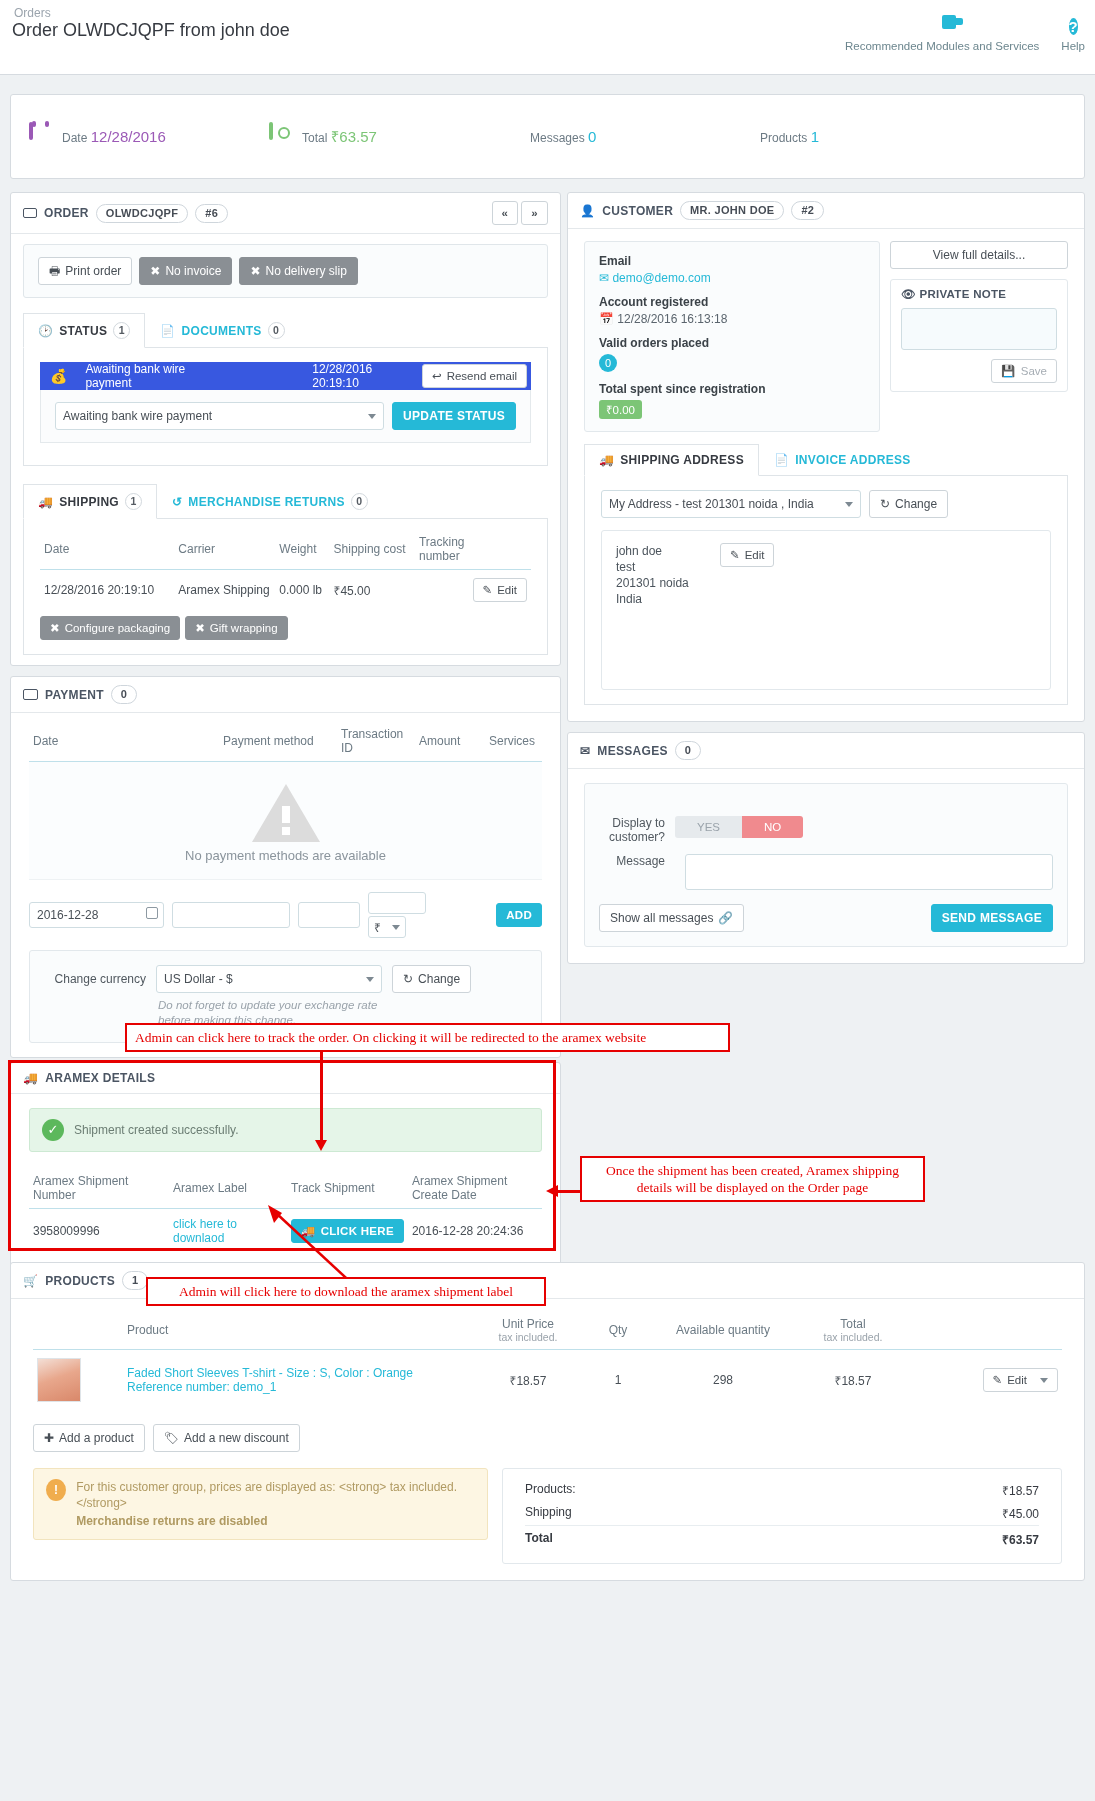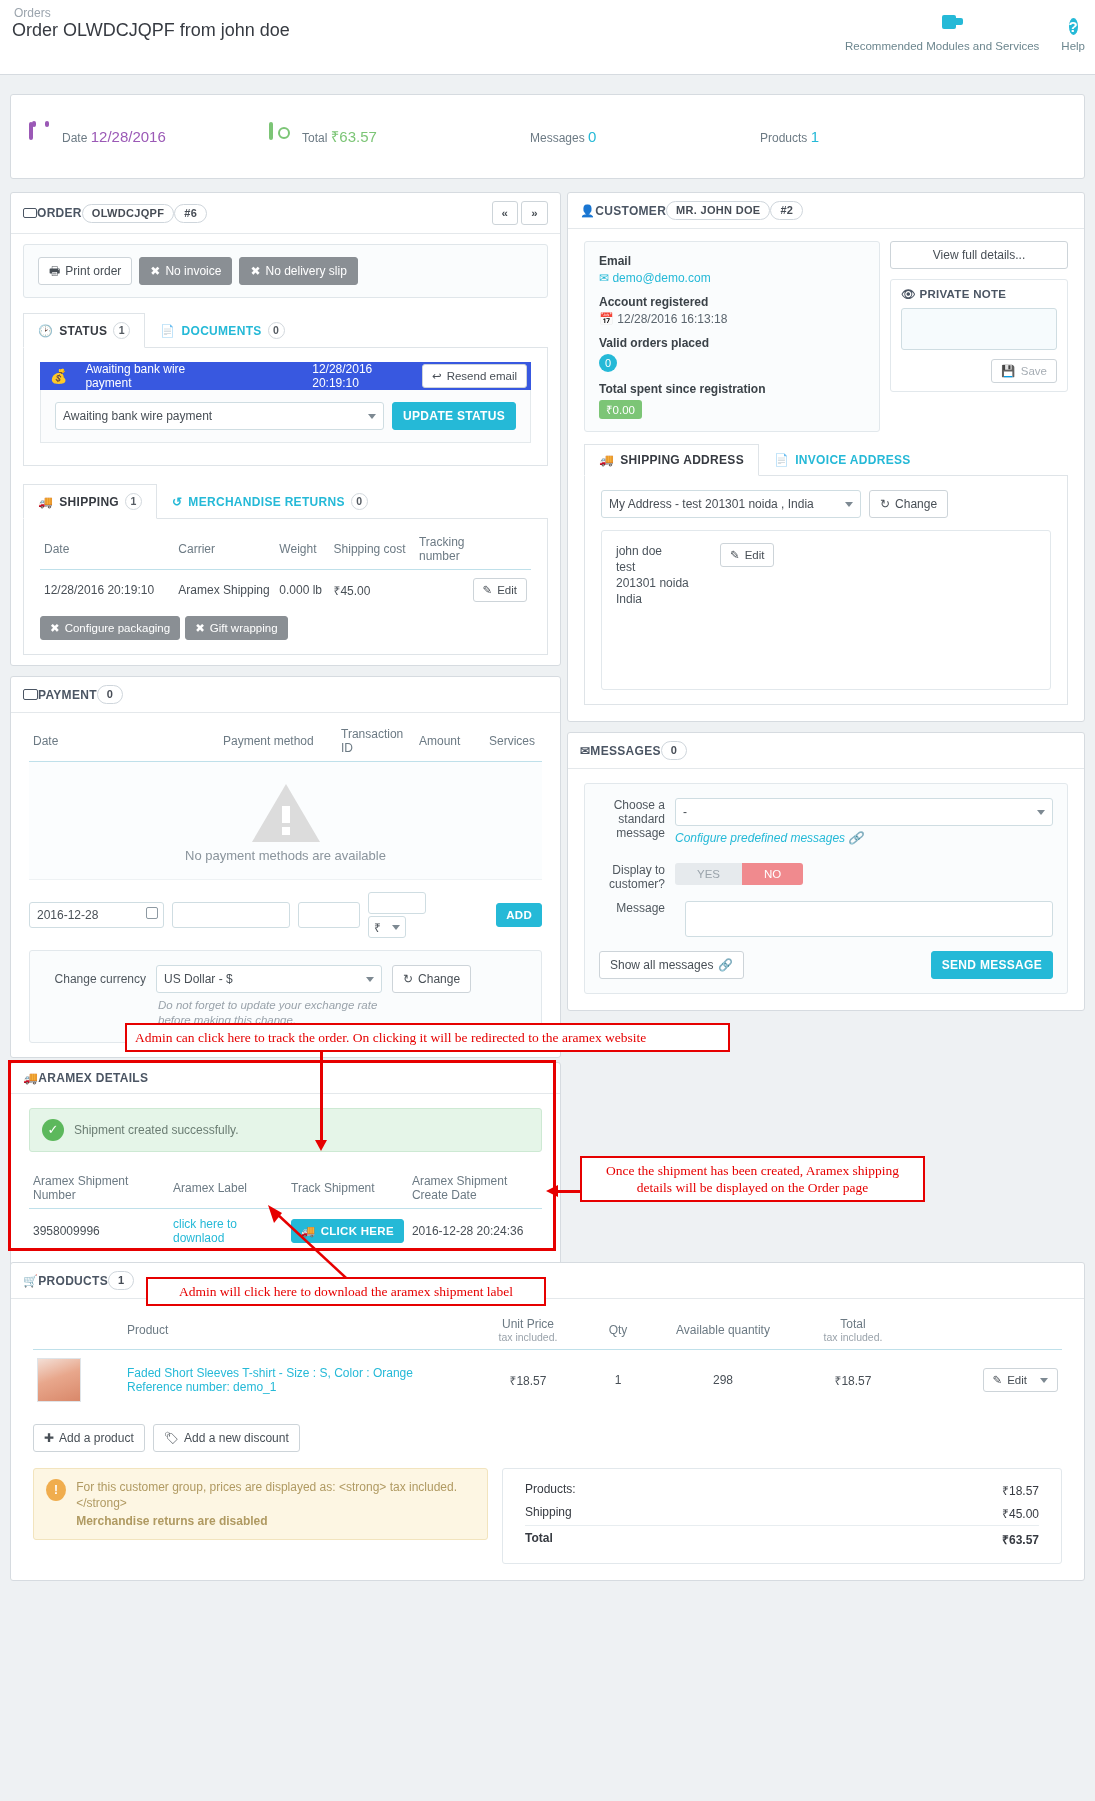--- a/index.html
+++ b/index.html
@@ -27,21 +27,21 @@
   .puzzle{ width:22px;height:20px;margin:0 auto; position:relative;}
   .puzzle:before{content:"";position:absolute;left:0;top:3px;width:14px;height:14px;background:#25b9d7;border-radius:2px;}
   .puzzle:after{content:"";position:absolute;left:12px;top:6px;width:9px;height:7px;background:#25b9d7;border-radius:2px;}
   .qmark{ width:22px;height:22px;border-radius:50%;background:#25b9d7;color:#fff;font-size:15px;font-weight:bold;line-height:22px;margin:0 auto;}
 
   
   .panel{ background:#fff; border:1px solid #d6dbe0; border-radius:3px; }
   .panel-head{
     padding:8px 12px; border-bottom:1px solid #e4e8eb;
     font-size:12px; font-weight:bold; letter-spacing:.3px; color:#4b5563;
-    text-transform:uppercase; display:flex; align-items:center; 
+    text-transform:uppercase; display:flex; align-items:center; gap:7px;
   }
   .badge-pill{
     display:inline-block; border:1px solid #cfd6dc; border-radius:10px;
     padding:1px 9px; font-size:11px; font-weight:bold; color:#464c55; background:#fff;
     line-height:15px;
   }
   .kpi-bar{
     position:absolute; left:10px; top:94px; width:1075px; height:85px;
     background:#fff; border:1px solid #d6dbe0; border-radius:3px;
     display:flex; align-items:center; padding:0 18px;
@@ -418,33 +418,20 @@
   </div>
 
   <div class="panel" style="margin-top:10px;">
     <div class="panel-head">
       <span>✉</span>
       <span>MESSAGES</span>
       <span class="badge-pill">0</span>
     </div>
     <div style="padding:14px 16px 16px;">
       <div style="border:1px solid #e2e8ec;background:#fafcfd;border-radius:3px;padding:14px;">
-        <div style="display:flex;gap:10px;align-items:flex-start;">
-          <span style="width:66px;text-align:right;color:#50585f;line-height:14px;">Choose a standard message</span>
-          <span style="flex:1;">
-            <span class="sel">
-              <span>-</span>
-              <span class="caret"></span>
-            </span>
-            <span style="display:block;margin-top:5px;color:#25b9d7;font-style:italic;">
-              <span>Configure predefined messages</span>
-              <span>🔗</span>
-            </span>
-          </span>
-        </div>
         <div style="display:flex;gap:10px;align-items:flex-start;margin-top:18px;">
           <span style="width:66px;text-align:right;color:#50585f;line-height:14px;">Display to customer?</span>
           <span style="display:flex;">
             <span style="background:#e6eaed;color:#9aa3ab;padding:5px 22px;font-size:11.5px;border-radius:3px 0 0 3px;">YES</span>
             <span style="background:#f08a8e;color:#fff;padding:5px 22px;font-size:11.5px;border-radius:0 3px 3px 0;">NO</span>
           </span>
         </div>
         <div style="display:flex;gap:20px;align-items:flex-start;margin-top:10px;">
           <span style="width:66px;text-align:right;color:#50585f;">Message</span>
           <textarea class="inp" style="flex: 1 1 0%; height: 36px; resize: none;"></textarea>

